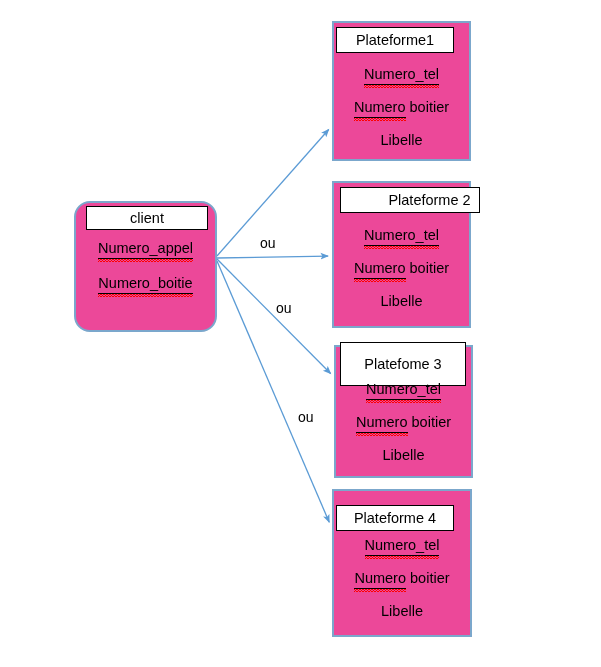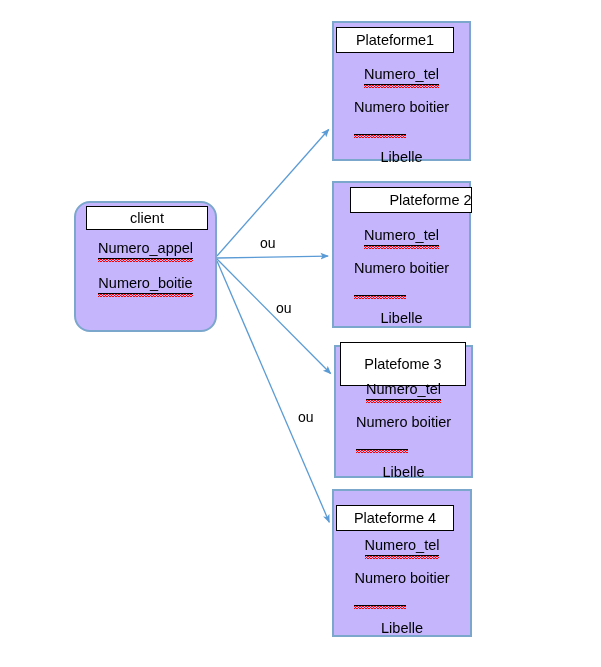--- a/index.html
+++ b/index.html
@@ -32,21 +32,21 @@
     width: 601px;
     height: 667px;
     pointer-events: none;
   }
 
   
   .entity {
     position: absolute;
     box-sizing: border-box;
     border: 2px solid #7BA7CC;
-    background: #c4b5fd;
+    background: #ec4899;
     text-decoration: underline;
   }
 
   .entity-title {
     position: absolute;
     box-sizing: border-box;
     border: 1px solid #000000;
     background: #ffffff;
     font-size: 14.5px;
     line-height: 1;
@@ -88,21 +88,21 @@
     height: 3px;
     width: 100%;
     background-image:
       linear-gradient(45deg, transparent 45%, #ff0000 45%, #ff0000 55%, transparent 55%),
       linear-gradient(-45deg, transparent 45%, #ff0000 45%, #ff0000 55%, transparent 55%);
     background-size: 3px 3px;
     background-repeat: repeat-x;
   }
   .word-u {
     border-bottom: 1px solid #000000;
-    padding-bottom: 18px;
+    padding-bottom: 1px;
     position: relative;
     display: inline-block;
   }
   .word-u::after {
     content: "";
     position: absolute;
     left: 0;
     bottom: -4px;
     height: 3px;
     width: 100%;
@@ -128,21 +128,21 @@
   #client-title { left: 10px; top: 3px; width: 122px; height: 24px; }
   #client-body { top: 38px; }
   #client-body .attr { margin-bottom: 17px; }
 
   
   #plat1-box { left: 332px; top: 21px; width: 139px; height: 140px; }
   #plat1-title { left: 2px; top: 4px; width: 118px; height: 26px; }
   #plat1-body { top: 44px; }
 
   #plat2-box { left: 332px; top: 181px; width: 139px; height: 147px; }
-  #plat2-title { left: 16px; top: 4px; width: 122px; height: 26px; padding-left: 39px; }
+  #plat2-title { left: 6px; top: 4px; width: 140px; height: 26px; padding-left: 39px; }
   #plat2-body { top: 45px; }
 
   #plat3-box { left: 334px; top: 345px; width: 139px; height: 133px; }
   #plat3-title { left: 4px; top: -5px; width: 126px; height: 44px; }
   #plat3-body { top: 35px; }
 
   #plat4-box { left: 332px; top: 489px; width: 140px; height: 148px; }
   #plat4-title { left: 2px; top: 14px; width: 118px; height: 26px; }
   #plat4-body { top: 47px; }
 

